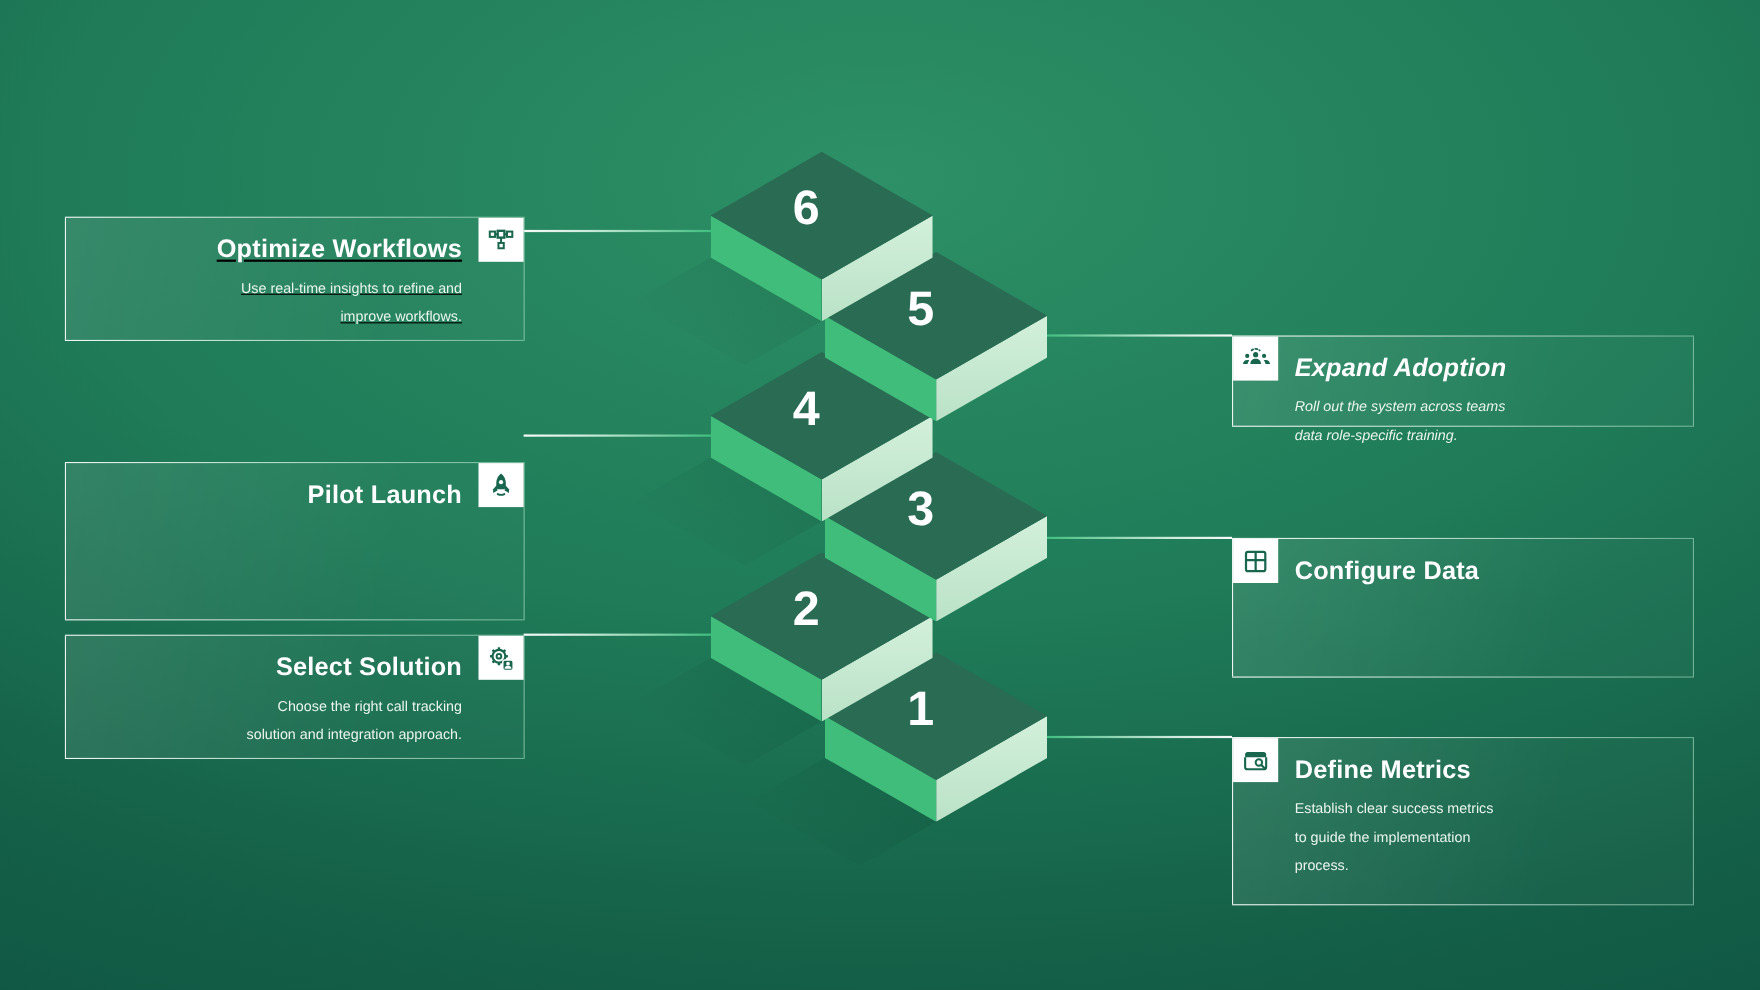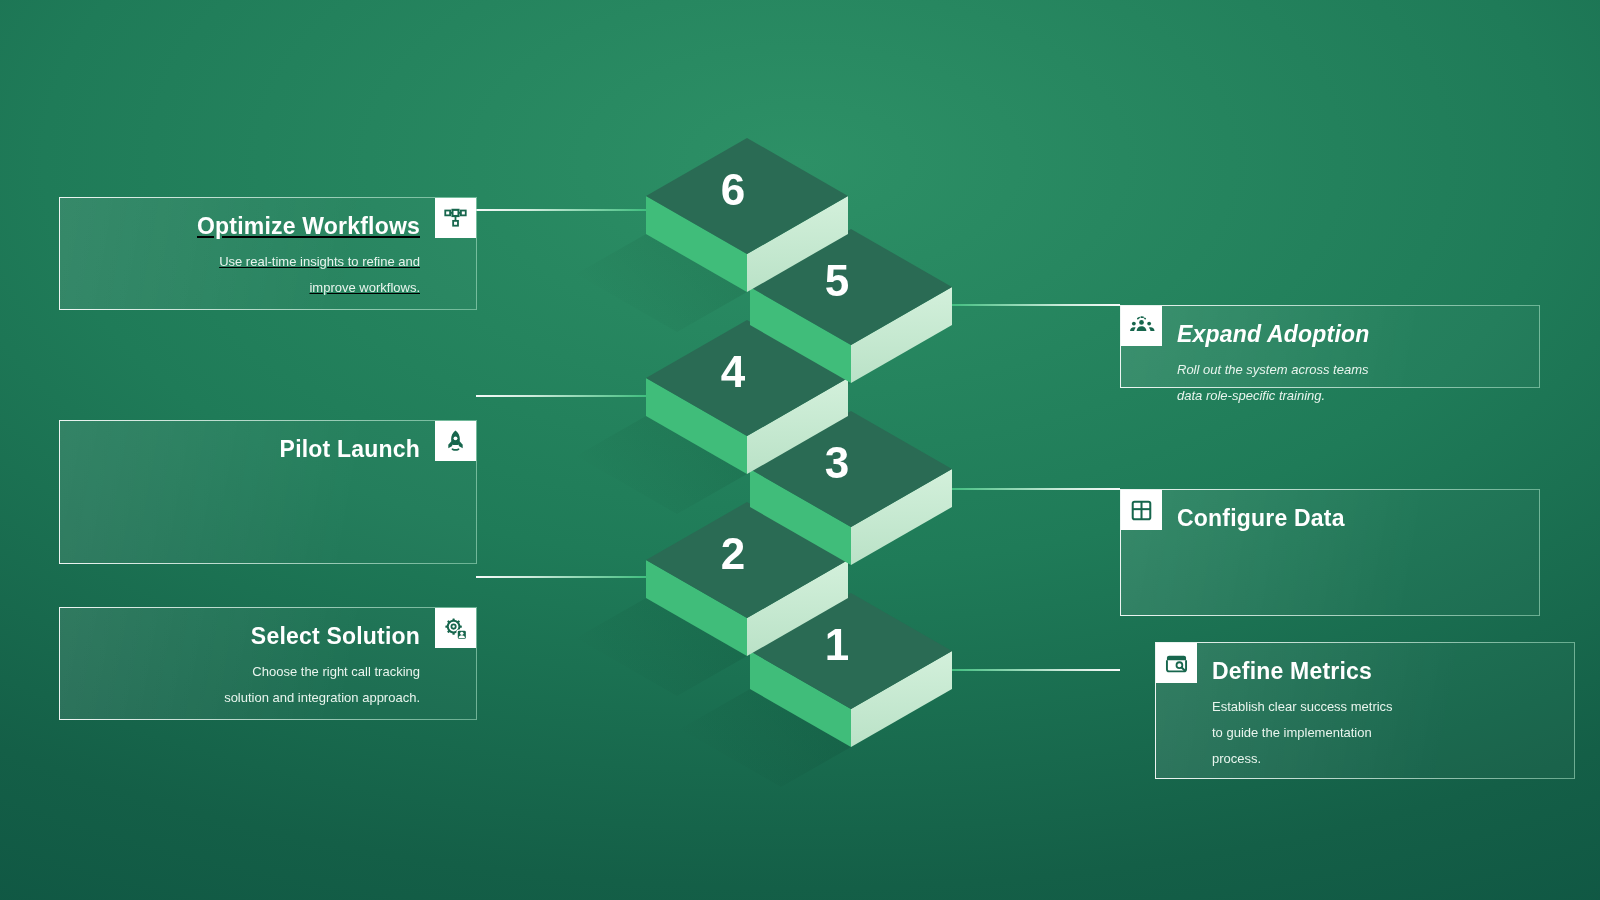--- a/index.html
+++ b/index.html
@@ -122,21 +122,21 @@
         <path d="M12 2.2c2.5 1.8 3.9 4.7 3.9 7.9 0 1.7-.4 3.4-1.1 4.9H9.2c-.7-1.5-1.1-3.2-1.1-4.9 0-3.2 1.4-6.1 3.9-7.9z" fill="#17664d"></path>
         <circle cx="12" cy="9.2" r="1.7" fill="#fff"></circle>
         <path d="M8.7 11.4 5.6 14.9v3l3.5-2z" fill="#17664d"></path>
         <path d="M15.3 11.4l3.1 3.5v3l-3.5-2z" fill="#17664d"></path>
         <path d="M9.3 18.8c1.8.9 3.6.9 5.4 0" fill="none" stroke="#17664d" stroke-width="1.5" stroke-linecap="round"></path>
       </svg>
     </div>
     <h3>Pilot Launch</h3>
   </div>
 
-  <div class="card left" style="top:607px;height:113px;">
+  <div class="card left" style="top:577px;height:113px;">
     <div class="icon-box">
       <svg viewBox="0 0 24 24" width="27" height="27">
         <g fill="#17664d">
           <rect x="9.3" y="3" width="2" height="2.8" rx=".5"></rect>
           <rect x="9.3" y="3" width="2" height="2.8" rx=".5" transform="rotate(45 10.3 10.3)"></rect>
           <rect x="9.3" y="3" width="2" height="2.8" rx=".5" transform="rotate(90 10.3 10.3)"></rect>
           <rect x="9.3" y="3" width="2" height="2.8" rx=".5" transform="rotate(135 10.3 10.3)"></rect>
           <rect x="9.3" y="3" width="2" height="2.8" rx=".5" transform="rotate(180 10.3 10.3)"></rect>
           <rect x="9.3" y="3" width="2" height="2.8" rx=".5" transform="rotate(225 10.3 10.3)"></rect>
           <rect x="9.3" y="3" width="2" height="2.8" rx=".5" transform="rotate(270 10.3 10.3)"></rect>
@@ -175,21 +175,21 @@
     <div class="icon-box">
       <svg viewBox="0 0 24 24" width="27" height="27" fill="none" stroke="#17664d" stroke-width="1.8">
         <rect x="4.2" y="4.2" width="15.6" height="15.6" rx="1.6"></rect>
         <path d="M4.2 10.8h15.6"></path>
         <path d="M12 4.2v15.6"></path>
       </svg>
     </div>
     <h3>Configure Data</h3>
   </div>
 
-  <div class="card right" style="top:642px;height:137px;margin-left:35px;">
+  <div class="card right" style="top:670px;height:153px;">
     <div class="icon-box">
       <svg viewBox="0 0 24 24" width="27" height="27">
         <path d="M5.4 5h13.2c1.05 0 1.9.85 1.9 1.9v2.3H3.5V6.9C3.5 5.85 4.35 5 5.4 5z" fill="#17664d"></path>
         <path d="M3.5 9.2v7.9c0 1.05.85 1.9 1.9 1.9h13.2c1.05 0 1.9-.85 1.9-1.9V9.2" fill="none" stroke="#17664d" stroke-width="1.7"></path>
         <circle cx="14.6" cy="13.5" r="2.6" fill="#fff" stroke="#17664d" stroke-width="1.6"></circle>
         <path d="M16.6 15.5l2.7 2.7" stroke="#17664d" stroke-width="1.8" stroke-linecap="round" fill="none"></path>
       </svg>
     </div>
     <h3>Define Metrics</h3>
     <p>Establish clear success metrics

